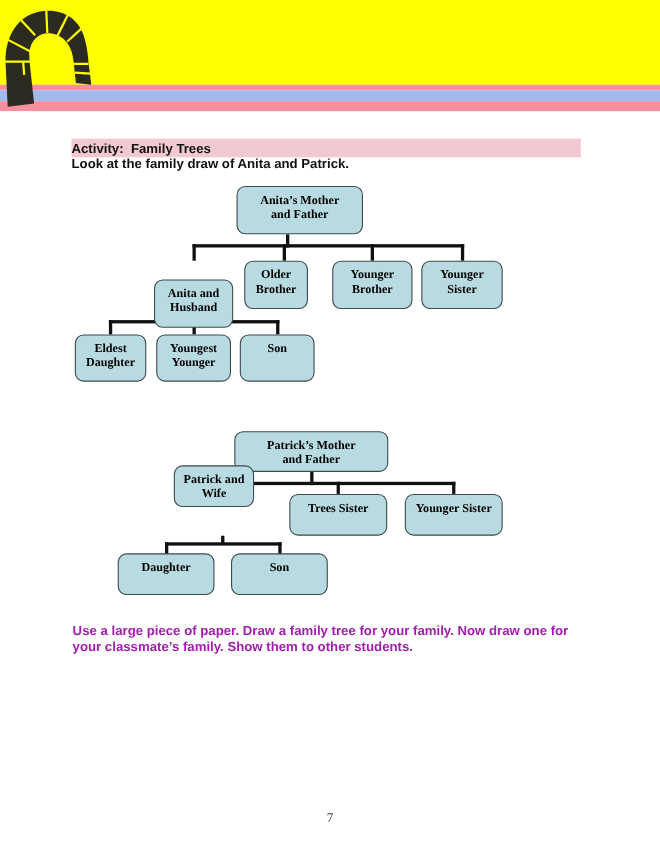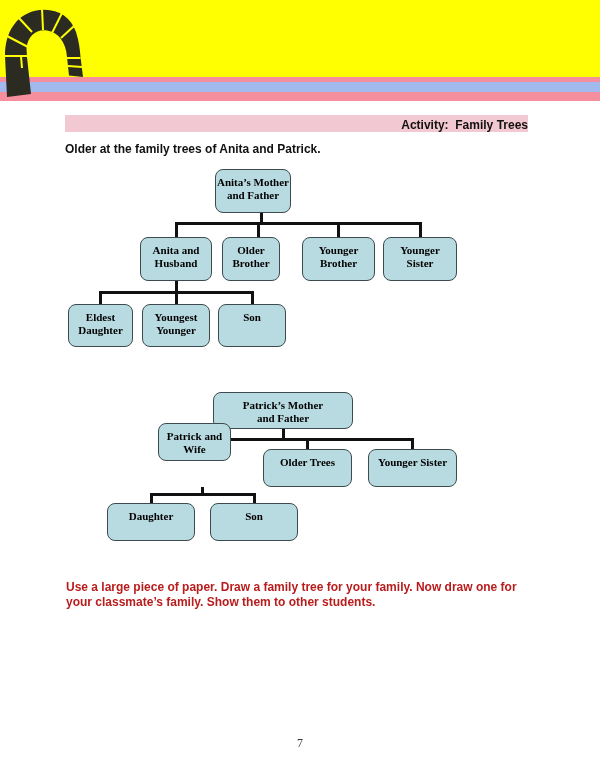--- a/index.html
+++ b/index.html
@@ -22,36 +22,36 @@
   .stripe-pink-bottom { top: 92px; height: 9px; background: #F58E9D; }
   .header-title {
     position: absolute; top: 7px; right: 10px;
     font-family: "Liberation Serif", serif;
     font-weight: bold; font-size: 13px; letter-spacing: 0.3px;
     color: #231005; white-space: pre;
   }
   .logo { position: absolute; left: 0; top: 6px; z-index: 3; }
   
   .activity-bar {
-    position: absolute; left: 65px; top: 115px; width: 463px; height: 17px;
-    background: #F2C8D2; text-align: right;
+    position: absolute; left: 65px; top: 126px; width: 463px; height: 17px;
+    background: #F2C8D2; text-align: left;
   }
   .activity-bar span {
     font-weight: bold; font-size: 12px; line-height: 17px;
     color: #111; white-space: pre;
   }
   
   .intro {
     position: absolute; left: 65px; top: 142px; margin: 0;
     font-weight: bold; font-size: 12px; color: #111; white-space: pre;
   }
   .instructions {
-    position: absolute; left: 66px; top: 580px; margin: 0;
+    position: absolute; left: 66px; top: 566px; margin: 0;
     font-weight: bold; font-size: 12px; line-height: 15px;
-    color: #b91c1c; white-space: pre-line;
+    color: #a21caf; white-space: pre-line;
   }
   .page-number {
     position: absolute; left: 0; top: 736px; width: 600px;
     text-align: center; font-family: "Liberation Serif", serif;
     font-size: 12px; color: #3c3c3c;
   }
   
   .tree-layer { position: absolute; left: 0; top: 0; width: 600px; height: 776px; }
   .tree-node {
     position: absolute; box-sizing: border-box;
@@ -87,37 +87,37 @@
       <line x1="82" y1="61" x2="68" y2="60"></line>
       <line x1="21" y1="50" x2="22" y2="62"></line>
     </g>
   </svg>
 
 
   <div class="activity-bar">
     <span>Activity:  Family Trees</span>
   </div>
 
-  <p class="intro">Older at the family trees of Anita and Patrick.</p>
+  <p class="intro">Look at the family draw of Anita and Patrick.</p>
 
   <div class="tree-layer">
       <div class="connector" style="left: 260px; top: 213px; width: 3px; height: 12px;"></div>
       <div class="connector" style="left: 174.5px; top: 222px; width: 247px; height: 3px;"></div>
       <div class="connector" style="left: 174.5px; top: 222px; width: 3px; height: 15px;"></div>
       <div class="connector" style="left: 256.5px; top: 222px; width: 3px; height: 15px;"></div>
       <div class="connector" style="left: 337px; top: 222px; width: 3px; height: 15px;"></div>
       <div class="connector" style="left: 418.5px; top: 222px; width: 3px; height: 15px;"></div>
       <div class="connector" style="left: 174.5px; top: 281px; width: 3px; height: 11px;"></div>
       <div class="connector" style="left: 99px; top: 291px; width: 154.5px; height: 3px;"></div>
       <div class="connector" style="left: 99px; top: 291px; width: 3px; height: 13px;"></div>
       <div class="connector" style="left: 174.5px; top: 291px; width: 3px; height: 13px;"></div>
       <div class="connector" style="left: 250.5px; top: 291px; width: 3px; height: 13px;"></div>
-      <div class="tree-node" style="left: 215px; top: 169px; width: 76px; height: 44px;">Anita’s Mother
+      <div class="tree-node" style="left: 215px; top: 169px; width: 115px; height: 44px;">Anita’s Mother
 and Father</div>
-      <div class="tree-node" style="left: 140px; top: 237px; width: 72px; height: 44px;">Anita and
+      <div class="tree-node" style="left: 140px; top: 254px; width: 72px; height: 44px;">Anita and
 Husband</div>
       <div class="tree-node" style="left: 222px; top: 237px; width: 58px; height: 44px;">Older
 Brother</div>
       <div class="tree-node" style="left: 302px; top: 237px; width: 73px; height: 44px;">Younger
 Brother</div>
       <div class="tree-node" style="left: 383px; top: 237px; width: 74px; height: 44px;">Younger
 Sister</div>
       <div class="tree-node" style="left: 68px; top: 304px; width: 65px; height: 43px;">Eldest
 Daughter</div>
       <div class="tree-node" style="left: 142px; top: 304px; width: 68px; height: 43px;">Youngest
@@ -131,21 +131,21 @@
       <div class="connector" style="left: 306px; top: 438px; width: 3px; height: 11px;"></div>
       <div class="connector" style="left: 411px; top: 438px; width: 3px; height: 11px;"></div>
       <div class="connector" style="left: 201px; top: 487px; width: 3px; height: 8px;"></div>
       <div class="connector" style="left: 149.5px; top: 493px; width: 106px; height: 3px;"></div>
       <div class="connector" style="left: 149.5px; top: 493px; width: 3px; height: 11px;"></div>
       <div class="connector" style="left: 252.5px; top: 493px; width: 3px; height: 11px;"></div>
       <div class="tree-node" style="left: 213px; top: 392px; width: 140px; height: 37px;">Patrick’s Mother
 and Father</div>
       <div class="tree-node" style="left: 158px; top: 423px; width: 73px; height: 38px;">Patrick and
 Wife</div>
-      <div class="tree-node" style="left: 263px; top: 449px; width: 89px; height: 38px;">Older Trees</div>
+      <div class="tree-node" style="left: 263px; top: 449px; width: 89px; height: 38px;">Trees Sister</div>
       <div class="tree-node" style="left: 368px; top: 449px; width: 89px; height: 38px;">Younger Sister</div>
       <div class="tree-node" style="left: 107px; top: 503px; width: 88px; height: 38px;">Daughter</div>
       <div class="tree-node" style="left: 210px; top: 503px; width: 88px; height: 38px;">Son</div>
     </div>
 
   <p class="instructions">Use a large piece of paper.  Draw a family tree for your family.  Now draw one for
 your classmate’s family.  Show them to other students.</p>
 
   <div class="page-number">7</div>
 

